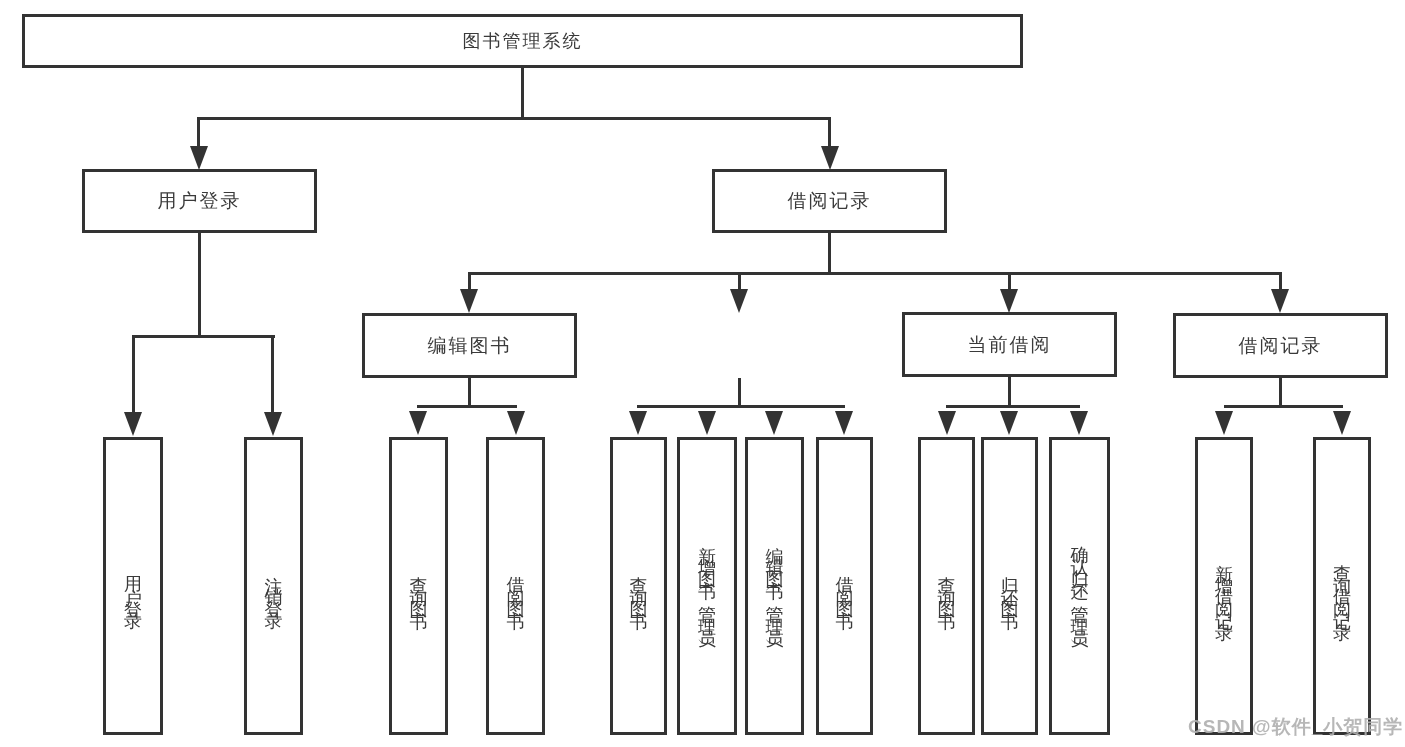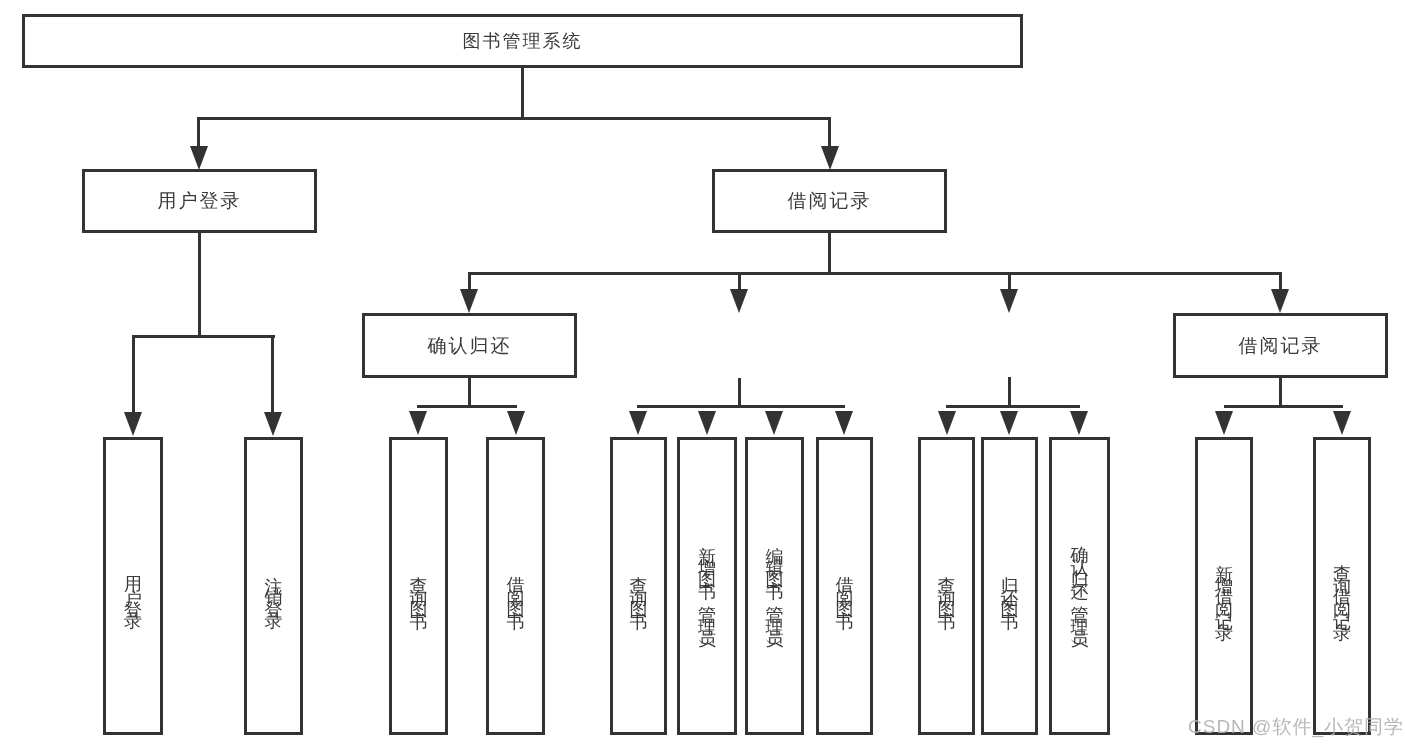--- a/index.html
+++ b/index.html
@@ -59,20 +59,21 @@
   .watermark {
     position: absolute;
     left: 1188px;
     top: 714px;
     font-size: 19px;
     letter-spacing: 1px;
     color: var(--watermark, #b0b0b0);
     opacity: 0.9;
     z-index: 10;
     white-space: nowrap;
+    font-weight: bold;
   }
 
   
   #b-root  { left: 22px;  top: 14px;  width: 1001px; height: 54px; font-size: 18px; }
   #b-l2-0  { left: 82px;  top: 169px; width: 235px; height: 64px; }
   #b-l2-1  { left: 712px; top: 169px; width: 235px; height: 64px; }
   #b-l3-0  { left: 362px;  top: 313px; width: 215px; height: 65px; }
   #b-l3-1  { left: 632px;  top: 313px; width: 215px; height: 65px; }
   #b-l3-2  { left: 902px;  top: 312px; width: 215px; height: 65px; }
   #b-l3-3  { left: 1173px; top: 313px; width: 215px; height: 65px; }
@@ -194,21 +195,22 @@
     <div class="hl" id="e39"></div>
     <div class="ah" id="e40"></div>
     <div class="ah" id="e41"></div>
   </div>
 
   <div class="node" id="b-root">图书管理系统</div>
 
   <div class="node" id="b-l2-0">用户登录</div>
   <div class="node" id="b-l2-1">借阅记录</div>
 
-  <div class="node" id="b-l3-0">确认归还</div>
+  <div class="node" id="b-l3-0">编辑图书</div>
+  <div class="node" id="b-l3-2">当前借阅</div>
   <div class="node" id="b-l3-3">借阅记录</div>
 
   <div class="leaf" id="b-leaf-0">
     <span class="vtext">用户登录</span>
   </div>
   <div class="leaf" id="b-leaf-1">
     <span class="vtext">注销登录</span>
   </div>
   <div class="leaf" id="b-leaf-2">
     <span class="vtext">查询图书</span>

